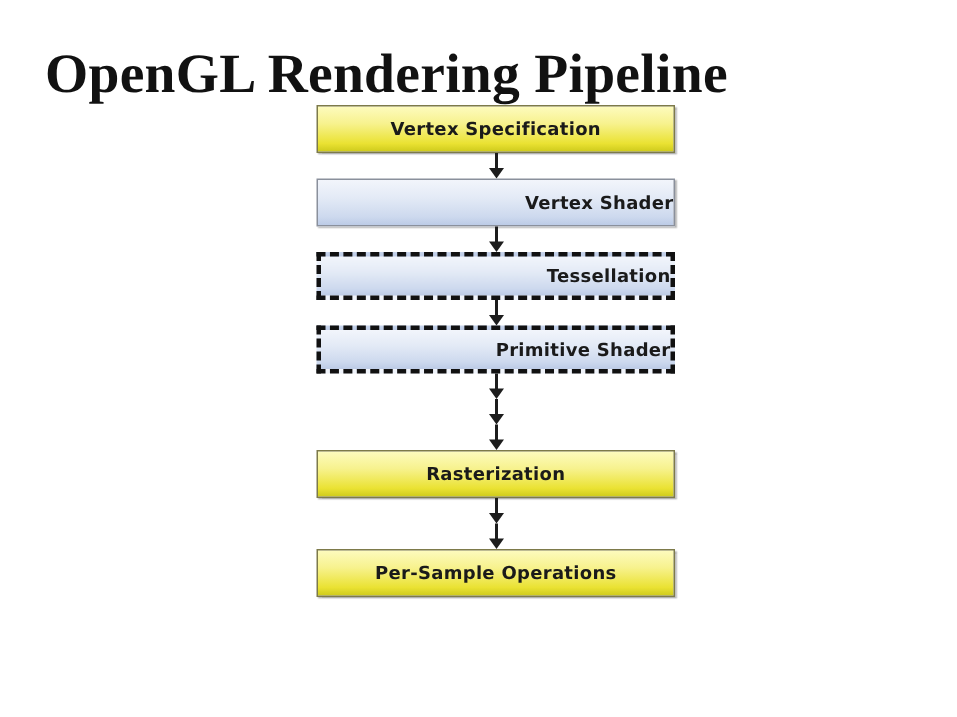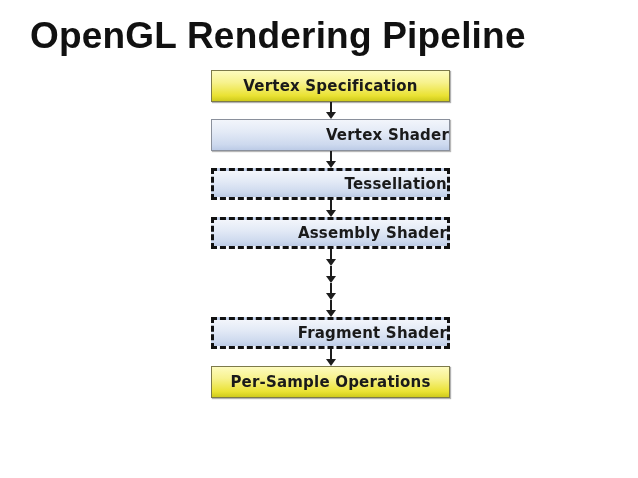--- a/index.html
+++ b/index.html
@@ -17,23 +17,23 @@
 
   #slide {
     position: absolute;
     inset: 0;
     background: #ffffff;
   }
 
   #title {
     position: absolute;
     left: 30px;
-    top: 14px;
+    top: 28px;
     width: 520px;
-    font-family: Liberation Sans, sans-serif;
+    font-family: Liberation Serif, serif;
     font-weight: bold;
     font-size: 37px;
     line-height: 44px;
     color: #111111;
     letter-spacing: 0.2px;
     white-space: nowrap;
   }
 
   #pipeline {
     position: absolute;
@@ -48,21 +48,21 @@
     height: 32px;
     box-sizing: border-box;
     display: flex;
     align-items: center;
     justify-content: center;
   }
 
   .stage .label {
     font-family: "DejaVu Sans", sans-serif;
     font-weight: bold;
-    font-size: 15px;
+    font-size: 12px;
     color: #1a1a1a;
     letter-spacing: 0.2px;
     white-space: nowrap;
     line-height: 1;
     position: relative;
     z-index: 2;
   }
 
   
   .stage.yellow {
@@ -140,45 +140,45 @@
 
     <div class="stage dashed">
       <span class="label">Tessellation</span>
     </div>
     <div class="arrow">
       <span class="shaft"></span>
       <span class="head"></span>
     </div>
 
     <div class="stage dashed">
-      <span class="label">Assembly Shader</span>
+      <span class="label">Primitive Shader</span>
     </div>
     <div class="arrow">
       <span class="shaft"></span>
       <span class="head"></span>
     </div>
 
     <div class="arrow">
       <span class="shaft"></span>
       <span class="head"></span>
     </div>
 
     <div class="arrow">
       <span class="shaft"></span>
       <span class="head"></span>
     </div>
 
+    <div class="stage yellow">
+      <span class="label">Rasterization</span>
+    </div>
     <div class="arrow">
       <span class="shaft"></span>
       <span class="head"></span>
     </div>
 
-    <div class="stage dashed">
-      <span class="label">Fragment Shader</span>
-    </div>
     <div class="arrow">
       <span class="shaft"></span>
       <span class="head"></span>
     </div>
 
     <div class="stage yellow">
       <span class="label">Per-Sample Operations</span>
     </div>
 
   </div>

